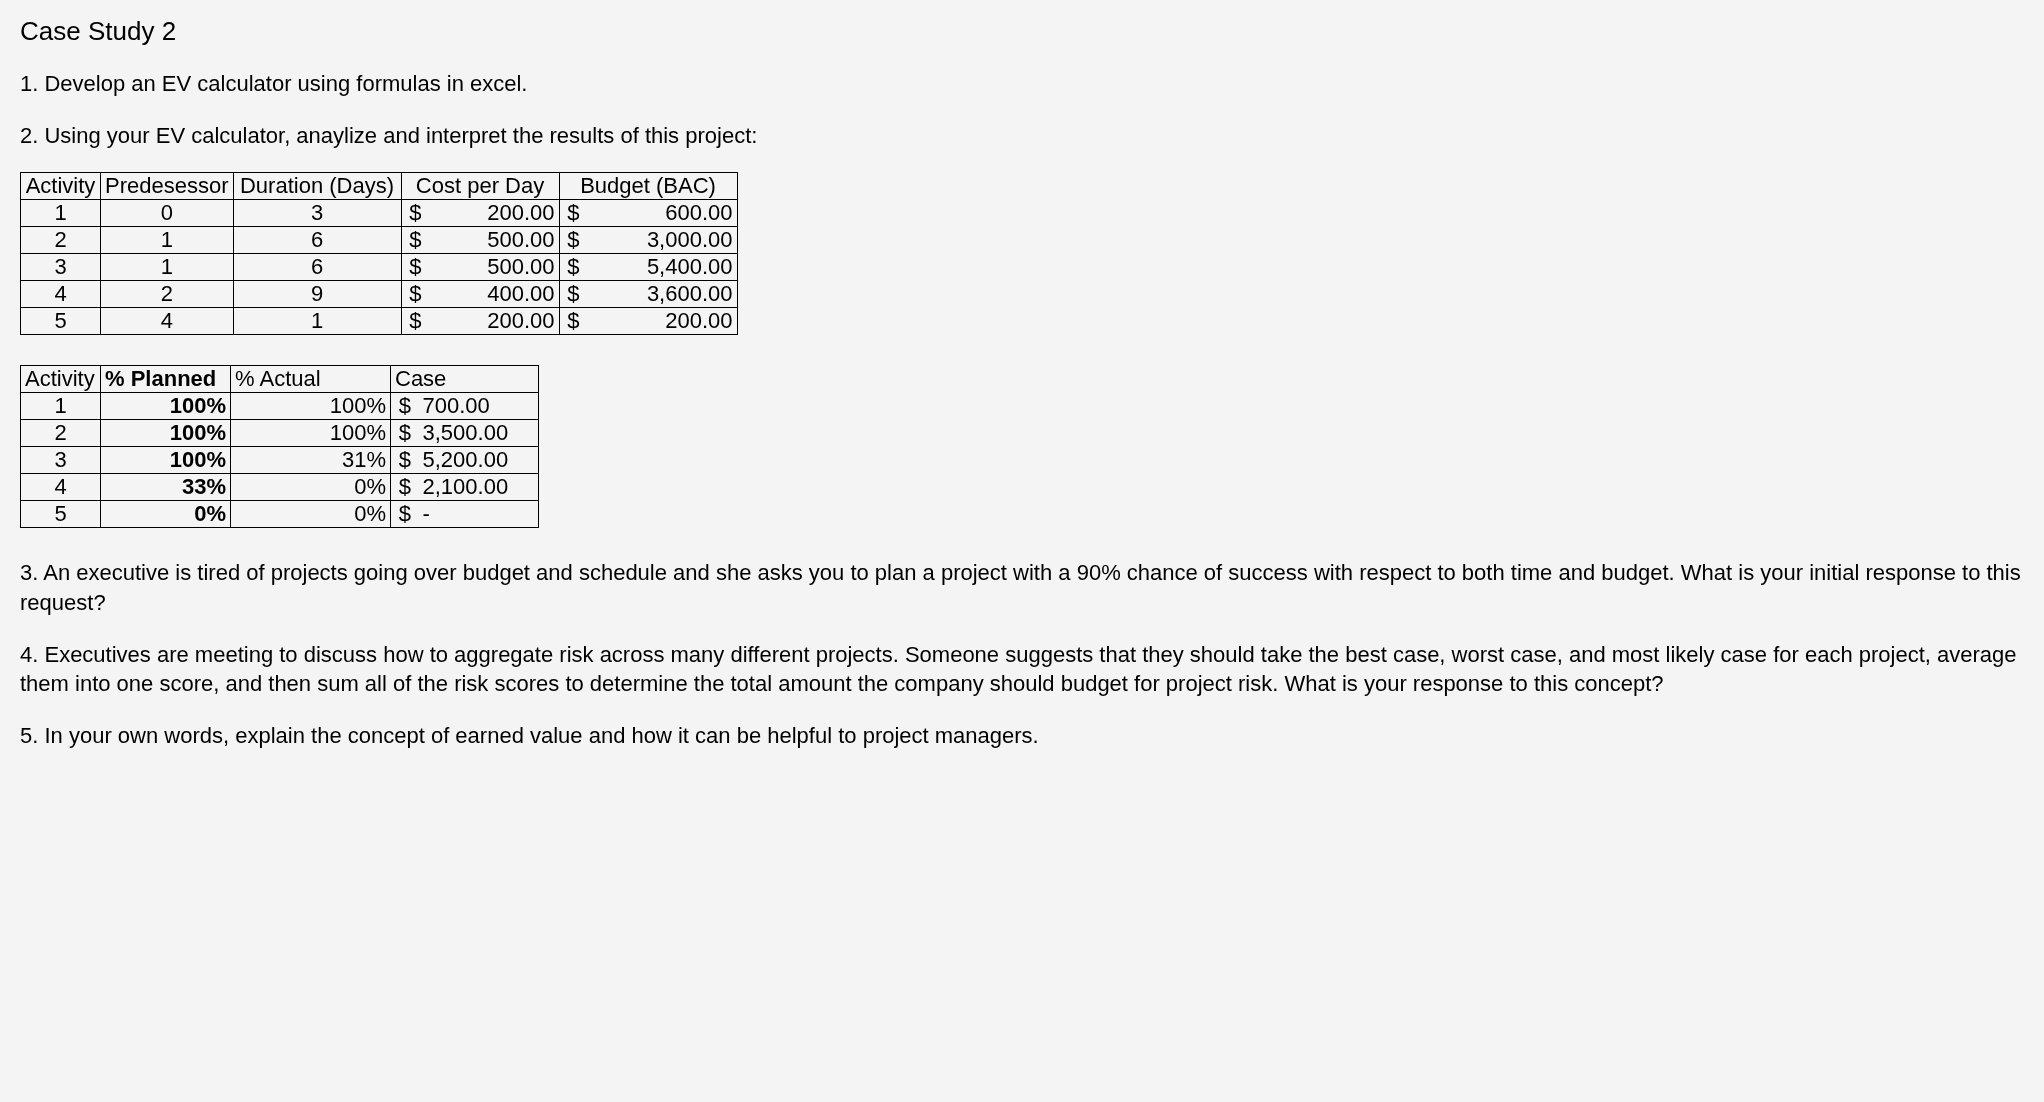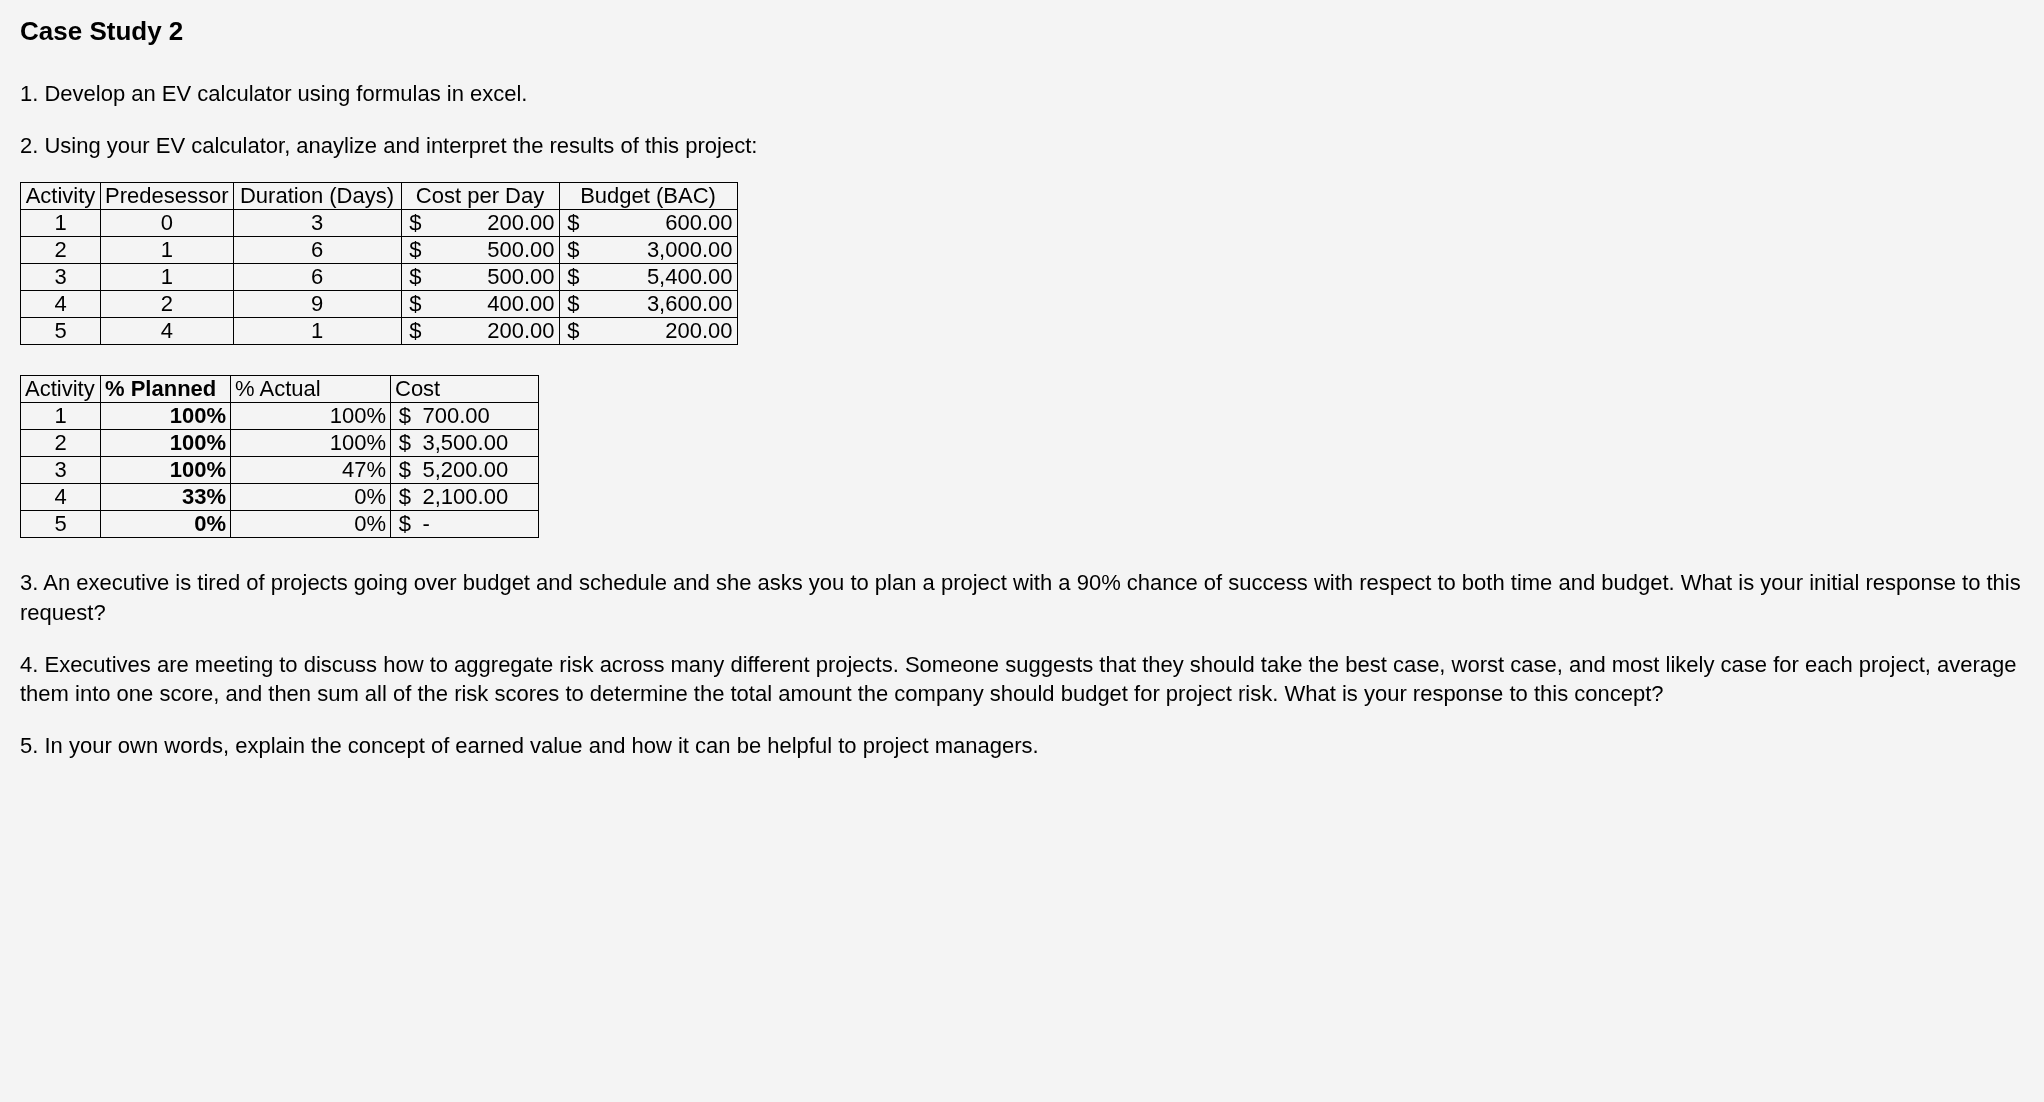--- a/index.html
+++ b/index.html
@@ -5,23 +5,23 @@
     * { margin: 0; padding: 0; box-sizing: border-box; }
     body {
       background: #f4f4f4;
       font-family: Arial, Helvetica, sans-serif;
       font-size: 22px;
       color: #000;
       padding: 16px 20px;
       width: 2044px;
     }
     .title {
-      font-weight: bold;
+      font-weight: normal;
       font-size: 26px;
-      margin-bottom: 32px;
+      margin-bottom: 22px;
     }
     .para {
       margin-bottom: 22px;
       line-height: 1.35;
     }
     table {
       border-collapse: collapse;
       margin-bottom: 30px;
     }
     td, th {
@@ -113,40 +113,40 @@
   </tr>
 </tbody>
   </table>
 
 <table>
   <tbody>
   <tr>
     <th class="t2-activity t2-hdr-left">Activity</th>
     <th class="t2-plan t2-hdr-left">% Planned</th>
     <th class="t2-act t2-hdr-left">% Actual</th>
-    <th class="t2-hdr-left" colspan="2">Cost</th>
+    <th class="t2-hdr-left" colspan="2">Case</th>
   </tr>
   <tr>
     <td class="t2-activity">1</td>
     <td class="t2-plan">100%</td>
     <td class="t2-act">100%</td>
     <td class="t2-sym">$</td>
     <td class="t2-val">700.00</td>
   </tr>
   <tr>
     <td class="t2-activity">2</td>
     <td class="t2-plan">100%</td>
     <td class="t2-act">100%</td>
     <td class="t2-sym">$</td>
     <td class="t2-val">3,500.00</td>
   </tr>
   <tr>
     <td class="t2-activity">3</td>
     <td class="t2-plan">100%</td>
-    <td class="t2-act">47%</td>
+    <td class="t2-act">31%</td>
     <td class="t2-sym">$</td>
     <td class="t2-val">5,200.00</td>
   </tr>
   <tr>
     <td class="t2-activity">4</td>
     <td class="t2-plan">33%</td>
     <td class="t2-act">0%</td>
     <td class="t2-sym">$</td>
     <td class="t2-val">2,100.00</td>
   </tr>

